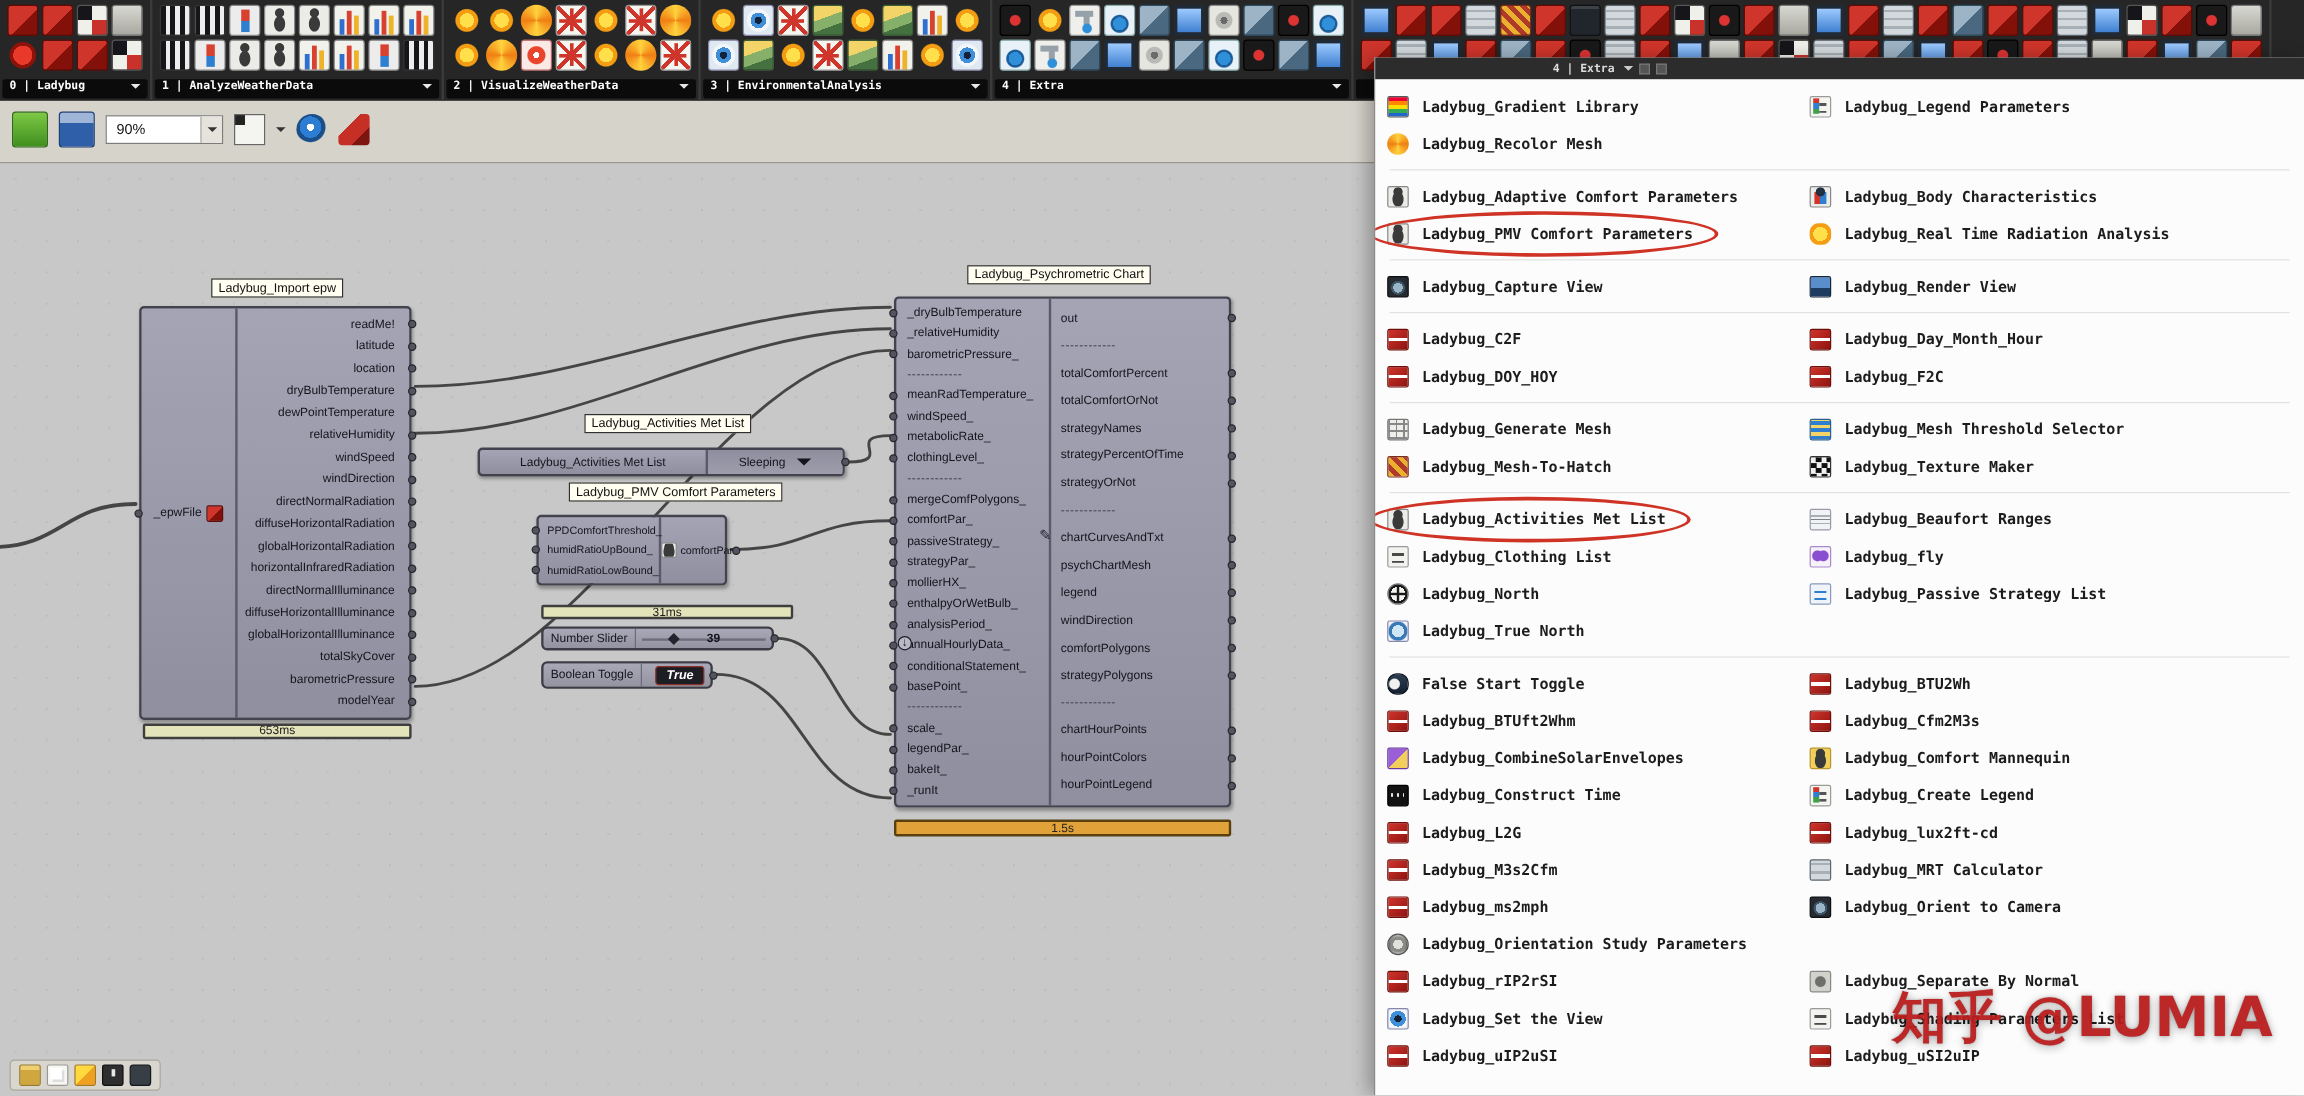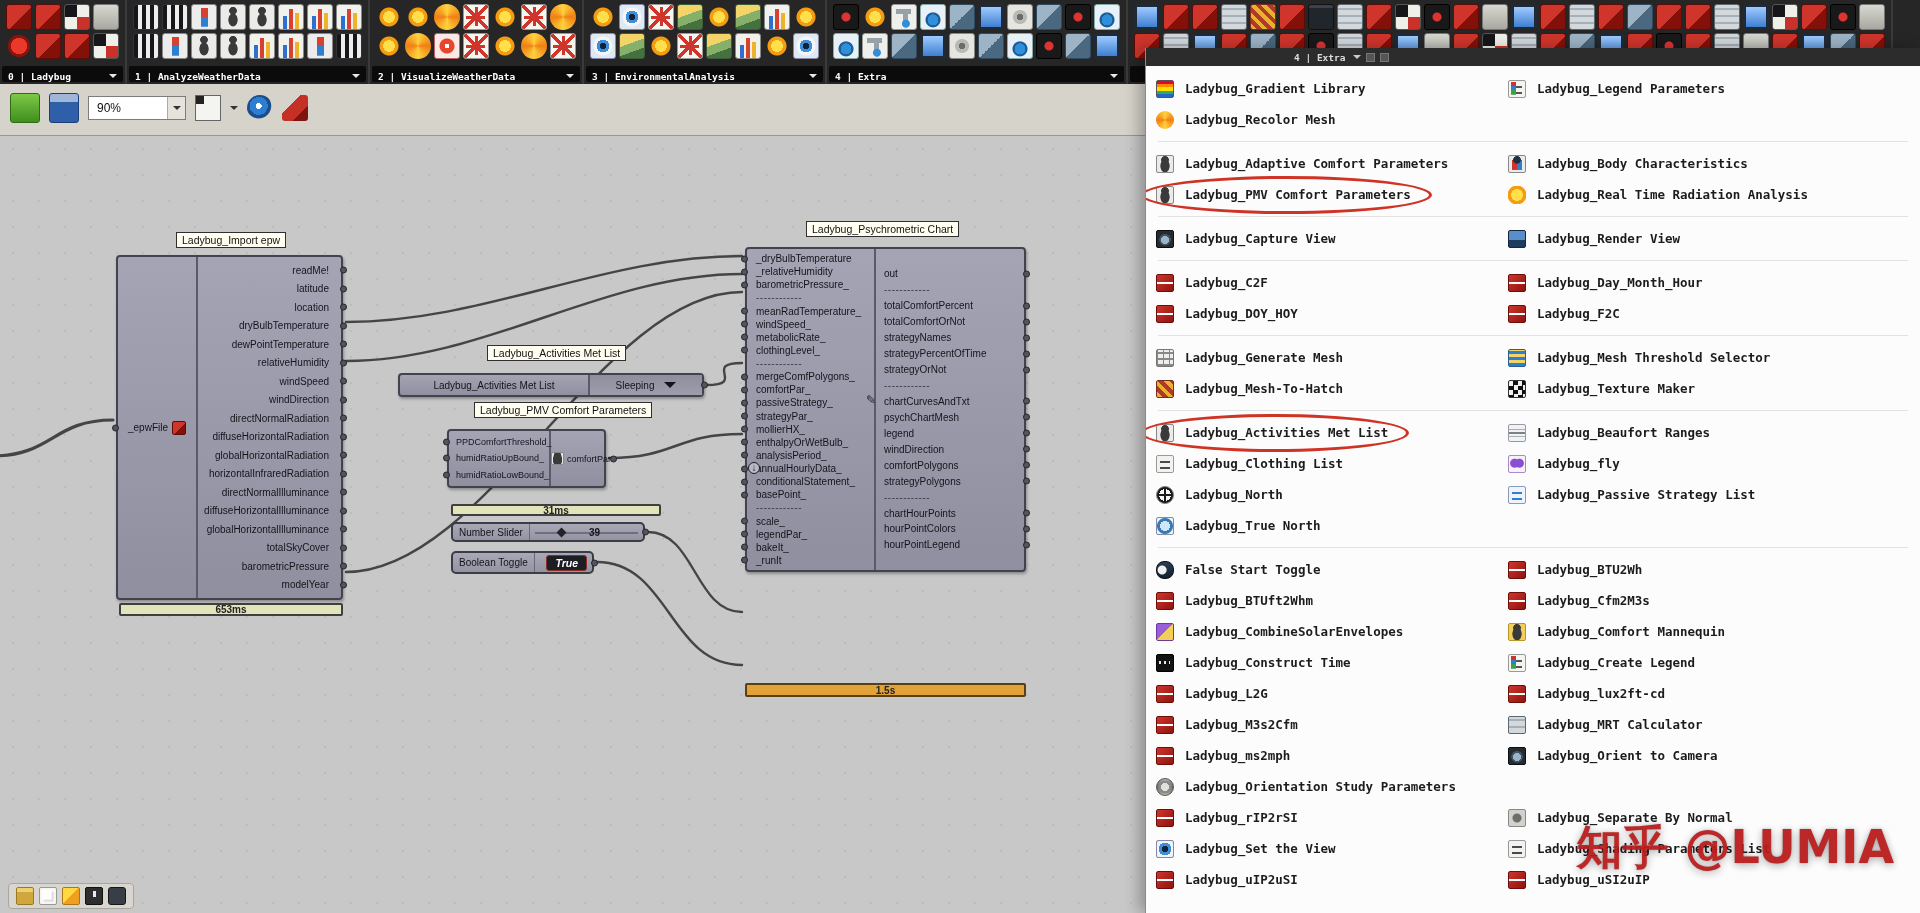--- a/index.html
+++ b/index.html
@@ -3,21 +3,21 @@
 <meta charset="utf-8">
 <style>
   *{box-sizing:border-box;margin:0;padding:0}
   html,body{width:1920px;height:913px;overflow:hidden;background:#c8c8c8;font-family:"Liberation Sans",sans-serif;position:relative}
 
   
   #top-toolbar{position:absolute;top:0;left:0;width:1920px;height:84px;background:#262626;display:flex;z-index:5}
   .tb-section{display:flex;flex-direction:column;padding:4px 6px 0;border-right:2px solid #3a3a3a}
   .tb-row{display:flex;gap:3px;margin-bottom:3px}
   .tb-icon{width:26px;height:26px;border-radius:3px;flex:none}
-  .tb-tab{height:16px;background:#0b0b0b;margin:4px -4px 2px;display:flex;align-items:flex-end;padding:0 6px;border-radius:2px}
+  .tb-tab{height:16px;background:#0b0b0b;margin:4px -4px 2px;display:flex;align-items:flex-start;padding:0 6px;border-radius:2px}
   .tb-tab-label{font:bold 9.5px "DejaVu Sans Mono",monospace;color:#fff;white-space:nowrap;overflow:hidden}
   .tb-tab-arrow{width:0;height:0;border:4px solid transparent;border-top-color:#e8e8e8;margin:4px 0 0 auto}
 
   
   #quick-toolbar{position:absolute;top:80px;left:0;width:1920px;height:56px;background:#d6d3cb;border-bottom:1px solid #9b988f;display:flex;align-items:center;gap:9px;padding-left:10px;z-index:4}
   .qt-open{width:30px;height:30px;border-radius:3px;background:linear-gradient(180deg,#7ec845,#3f8f1f);border:1px solid #2e6b15}
   .qt-save{width:30px;height:30px;border-radius:3px;background:linear-gradient(180deg,#9fb6d8 30%,#2f5fa8 30%);border:1px solid #1d3f78}
   .zoom-box{width:98px;height:24px;background:#fff;border:1px solid #7c7c7c;display:flex;align-items:center;font-size:12px;color:#111;padding-left:8px}
   .zoom-arrow{margin-left:auto;width:18px;height:100%;background:#e6e3dc;border-left:1px solid #aaa;display:flex;align-items:center;justify-content:center}
   .tri-down{width:0;height:0;border:4px solid transparent;border-top-color:#333;margin-top:4px}
@@ -39,21 +39,21 @@
   .grip{position:absolute;width:7px;height:7px;border-radius:50%;background:#54545f;border:1px solid #25252d;top:50%;transform:translateY(-50%);z-index:2}
   .grip.left{left:-6px}.grip.right{right:-6px}
 
   .epw{left:116px;top:119px;width:227px;height:345px;display:flex}
   .lbl-epw{left:176px;top:96px}
   .epw-in{width:80px;border-right:2px solid #5a5a6c;display:flex;align-items:center;justify-content:center;gap:4px;position:relative;flex:none}
   .epw-in-icon{width:14px;height:14px;border-radius:2px}
   .epw-outs{flex:1;display:flex;flex-direction:column;padding:4px 0}
   .epw-outs .io-row{justify-content:flex-end;padding-right:12px}
 
-  .rt{position:absolute;border:2px solid #3f3f3f;background:#e4e4ba;font-weight:bold;font-size:10px;display:flex;align-items:center;justify-content:center;color:#222;border-radius:2px;z-index:2}
+  .rt{position:absolute;border:2px solid #3f3f3f;background:#e4e4ba;font-weight:normal;font-size:10px;display:flex;align-items:center;justify-content:center;color:#222;border-radius:2px;z-index:2}
   .rt-epw{left:119px;top:467px;width:224px;height:13px}
   .rt-pmv{left:451px;top:368px;width:210px;height:12px}
   .rt-psy{left:745px;top:547px;width:281px;height:14px;background:#e2a23a;border-color:#5a4010}
 
   .act{left:398px;top:237px;width:306px;height:24px;display:flex;align-items:stretch}
   .lbl-act{left:487px;top:209px}
   .act-name{flex:1;text-align:center;font-size:10px;color:#14141c;border-right:2px solid #5a5a6c;display:flex;align-items:center;justify-content:center;white-space:nowrap}
   .act-value{width:112px;display:flex;align-items:center;justify-content:center;gap:10px;background:linear-gradient(180deg,#8e8e9e,#9d9dac);font-size:10px;color:#14141c}
   .dd-arrow{width:0;height:0;border:6px solid transparent;border-top-color:#14141c;margin-top:6px}
 
@@ -69,25 +69,25 @@
   .gh-widget{position:absolute;display:flex;align-items:center;background:linear-gradient(180deg,#a8a8b6,#9393a2);border:2px solid #3c3c46;border-radius:5px;z-index:2}
   .w-name{font-size:10px;color:#14141c;padding:0 6px;border-right:1px solid #6a6a78;white-space:nowrap;align-self:stretch;display:flex;align-items:center}
   .slider{left:451px;top:386px;width:194px;height:20px}
   .slider-track{flex:1;position:relative;height:100%;display:flex;align-items:center}
   .slider-track::before{content:"";position:absolute;left:5px;right:5px;top:50%;height:2px;background:#6e6e7c}
   .knob{width:7px;height:7px;background:#23232b;transform:rotate(45deg);margin-left:28px;z-index:1;flex:none}
   .s-val{font-size:10px;font-weight:bold;color:#14141c;margin-left:24px;z-index:1}
   .toggle{left:451px;top:415px;width:143px;height:23px}
   .t-val{background:#1d1d24;color:#fff;font-size:10.5px;font-weight:bold;font-style:italic;padding:1px 8px;border-radius:3px;border:1px solid #8c2f28;margin:0 5px 0 auto}
 
-  .psychro{left:745px;top:111px;width:281px;height:325px;display:flex}
+  .psychro{left:745px;top:111px;width:281px;height:426px;display:flex}
   .lbl-psy{left:806px;top:85px}
   .psy-in{width:129px;display:flex;flex-direction:column;padding:3px 0;border-right:2px solid #5a5a6c;flex:none}
   .psy-in .io-row{padding-left:9px}
-  .psy-out{flex:1;display:flex;flex-direction:column;padding:17px 0}
+  .psy-out{flex:1;display:flex;flex-direction:column;padding:5px 0}
   .psy-out .io-row{padding-left:8px}
   .psy-pencil{position:absolute;left:119px;top:45%;z-index:3;font-size:12px;color:#1c1c28}
   .psy-pencil::after{content:"\270E"}
   .psy-down{position:absolute;left:1px;top:66.5%;z-index:3;font-size:10px;color:#1c1c28;border:1px solid #1c1c28;border-radius:50%;width:12px;height:12px;line-height:10px;text-align:center;background:#b9b9c6}
   .psy-down::after{content:"\2193"}
 
   .mini{position:absolute;left:8px;top:747px;height:26px;background:#d9d6cf;border:1px solid #a9a69d;border-radius:4px;display:flex;align-items:center;gap:5px;padding:0 7px;z-index:2}
   .mini .mi{width:18px;height:18px}
 
   

